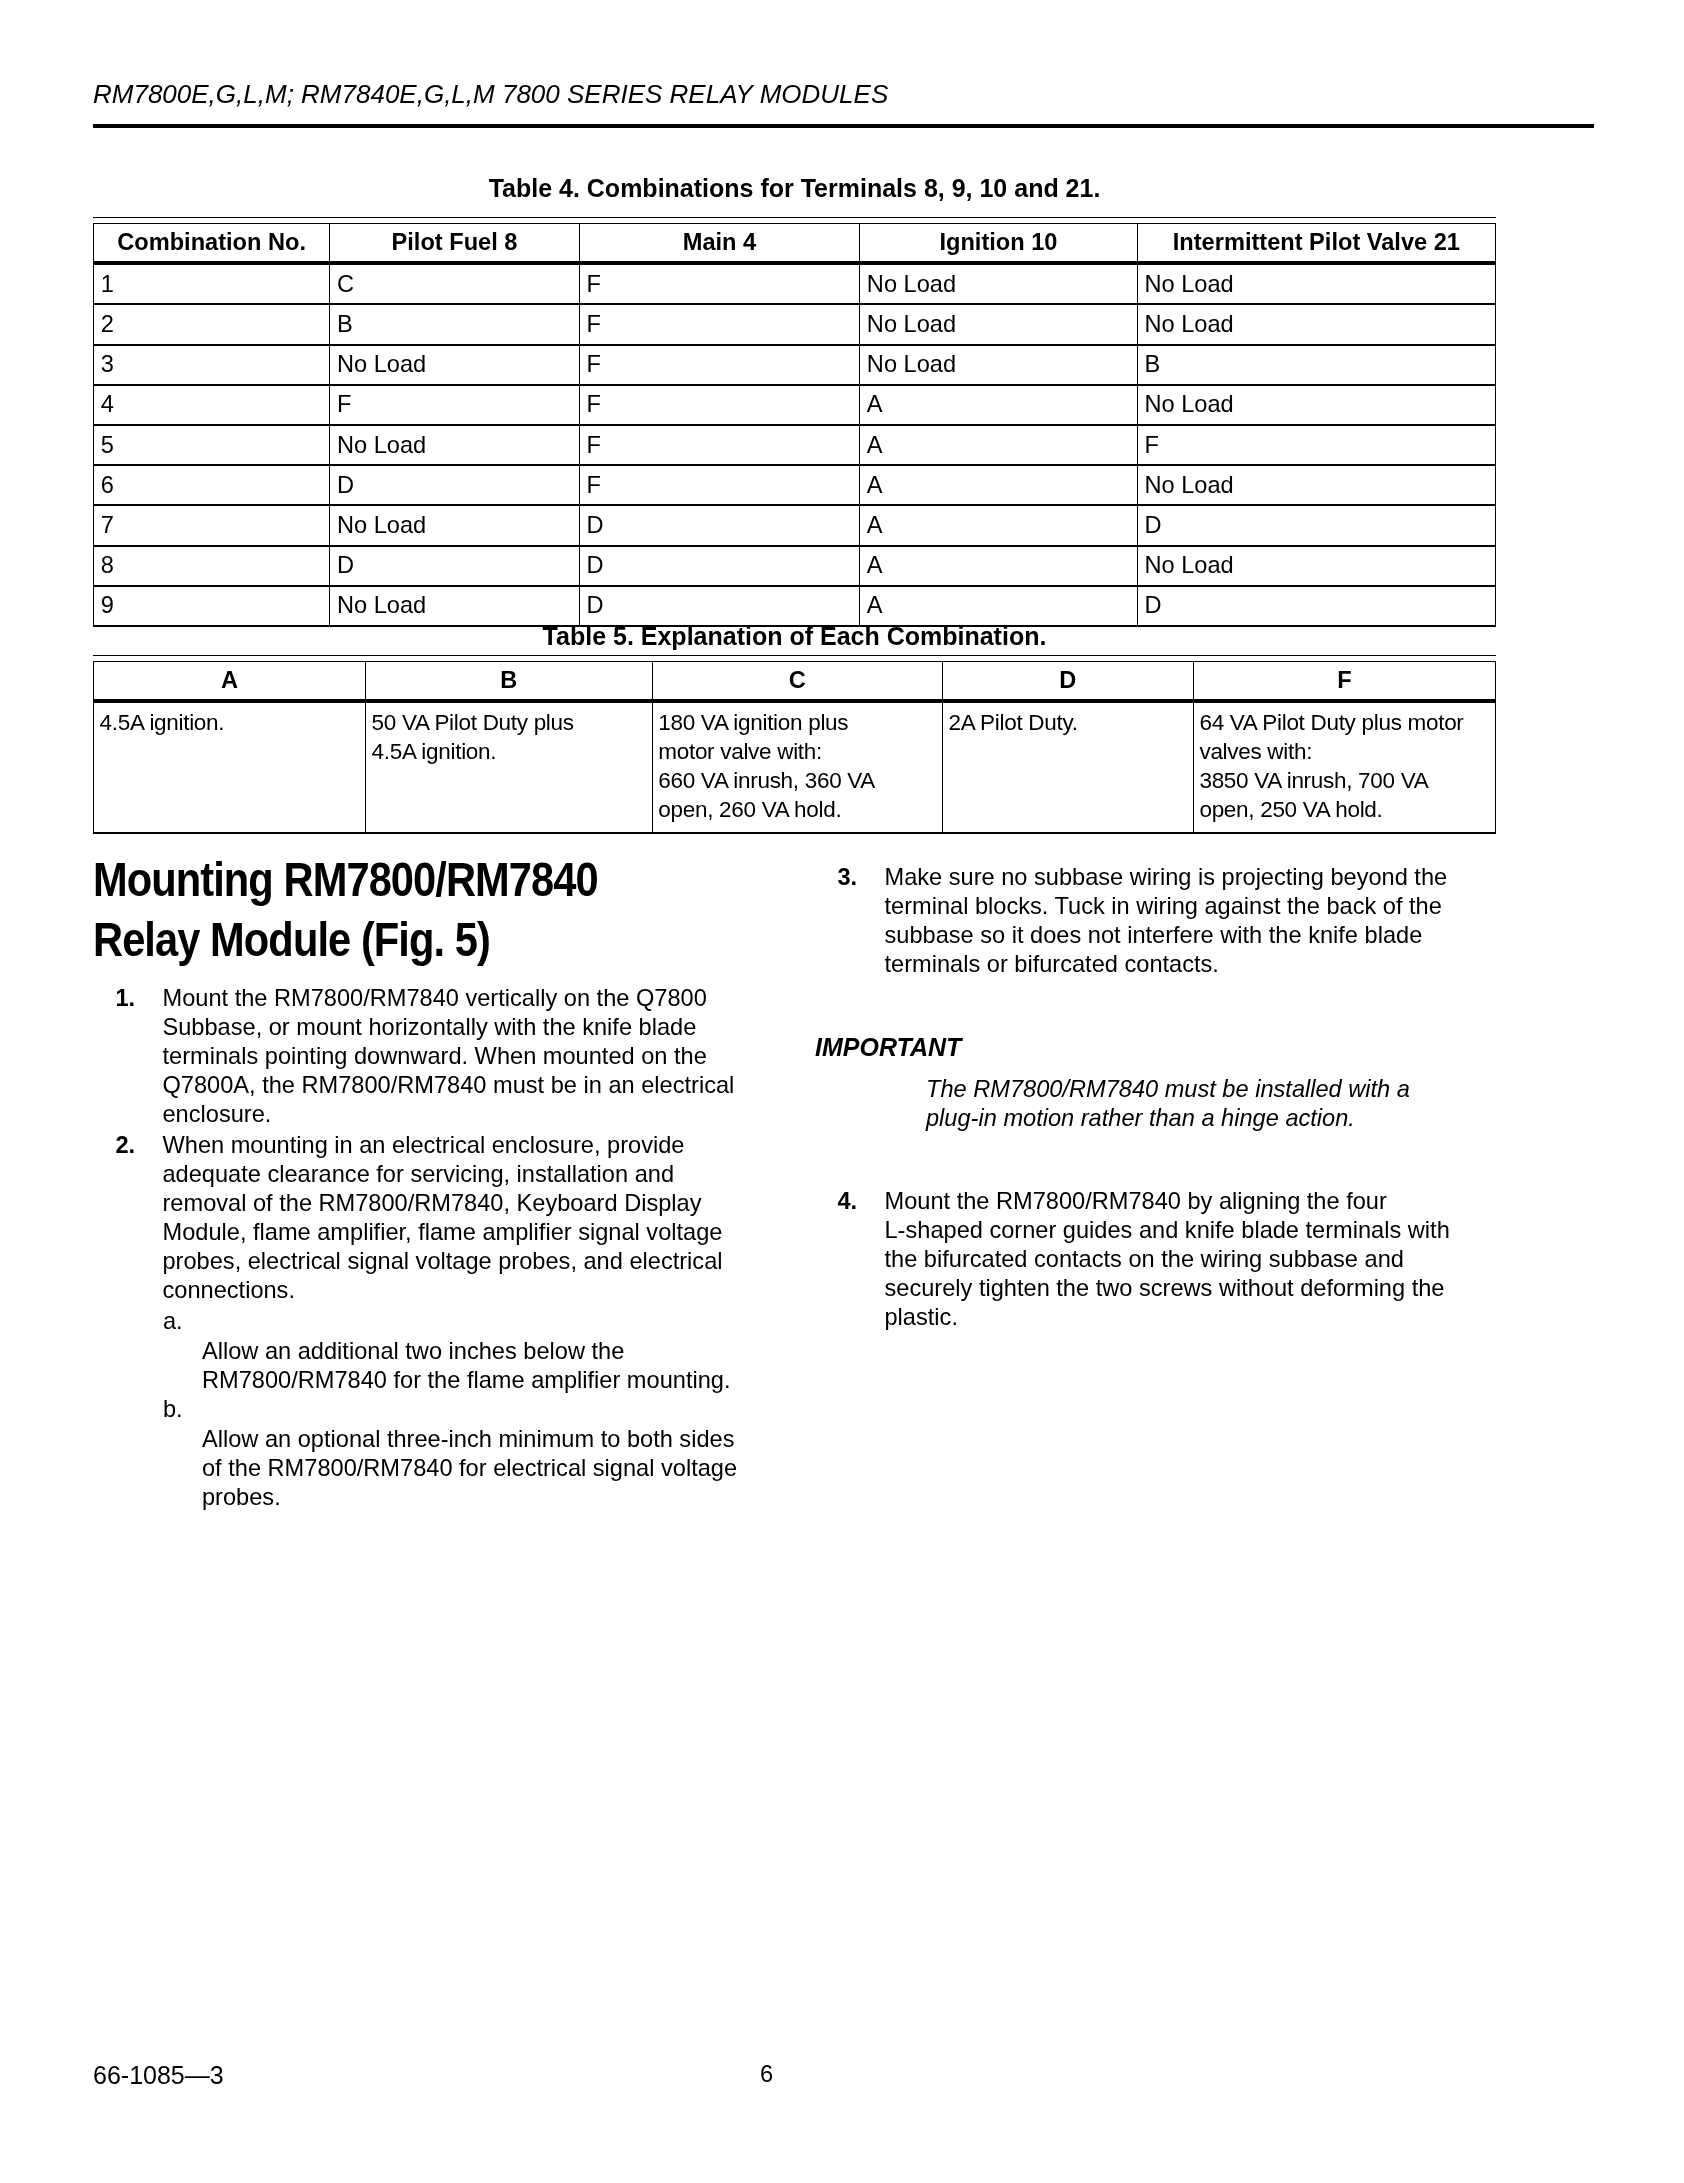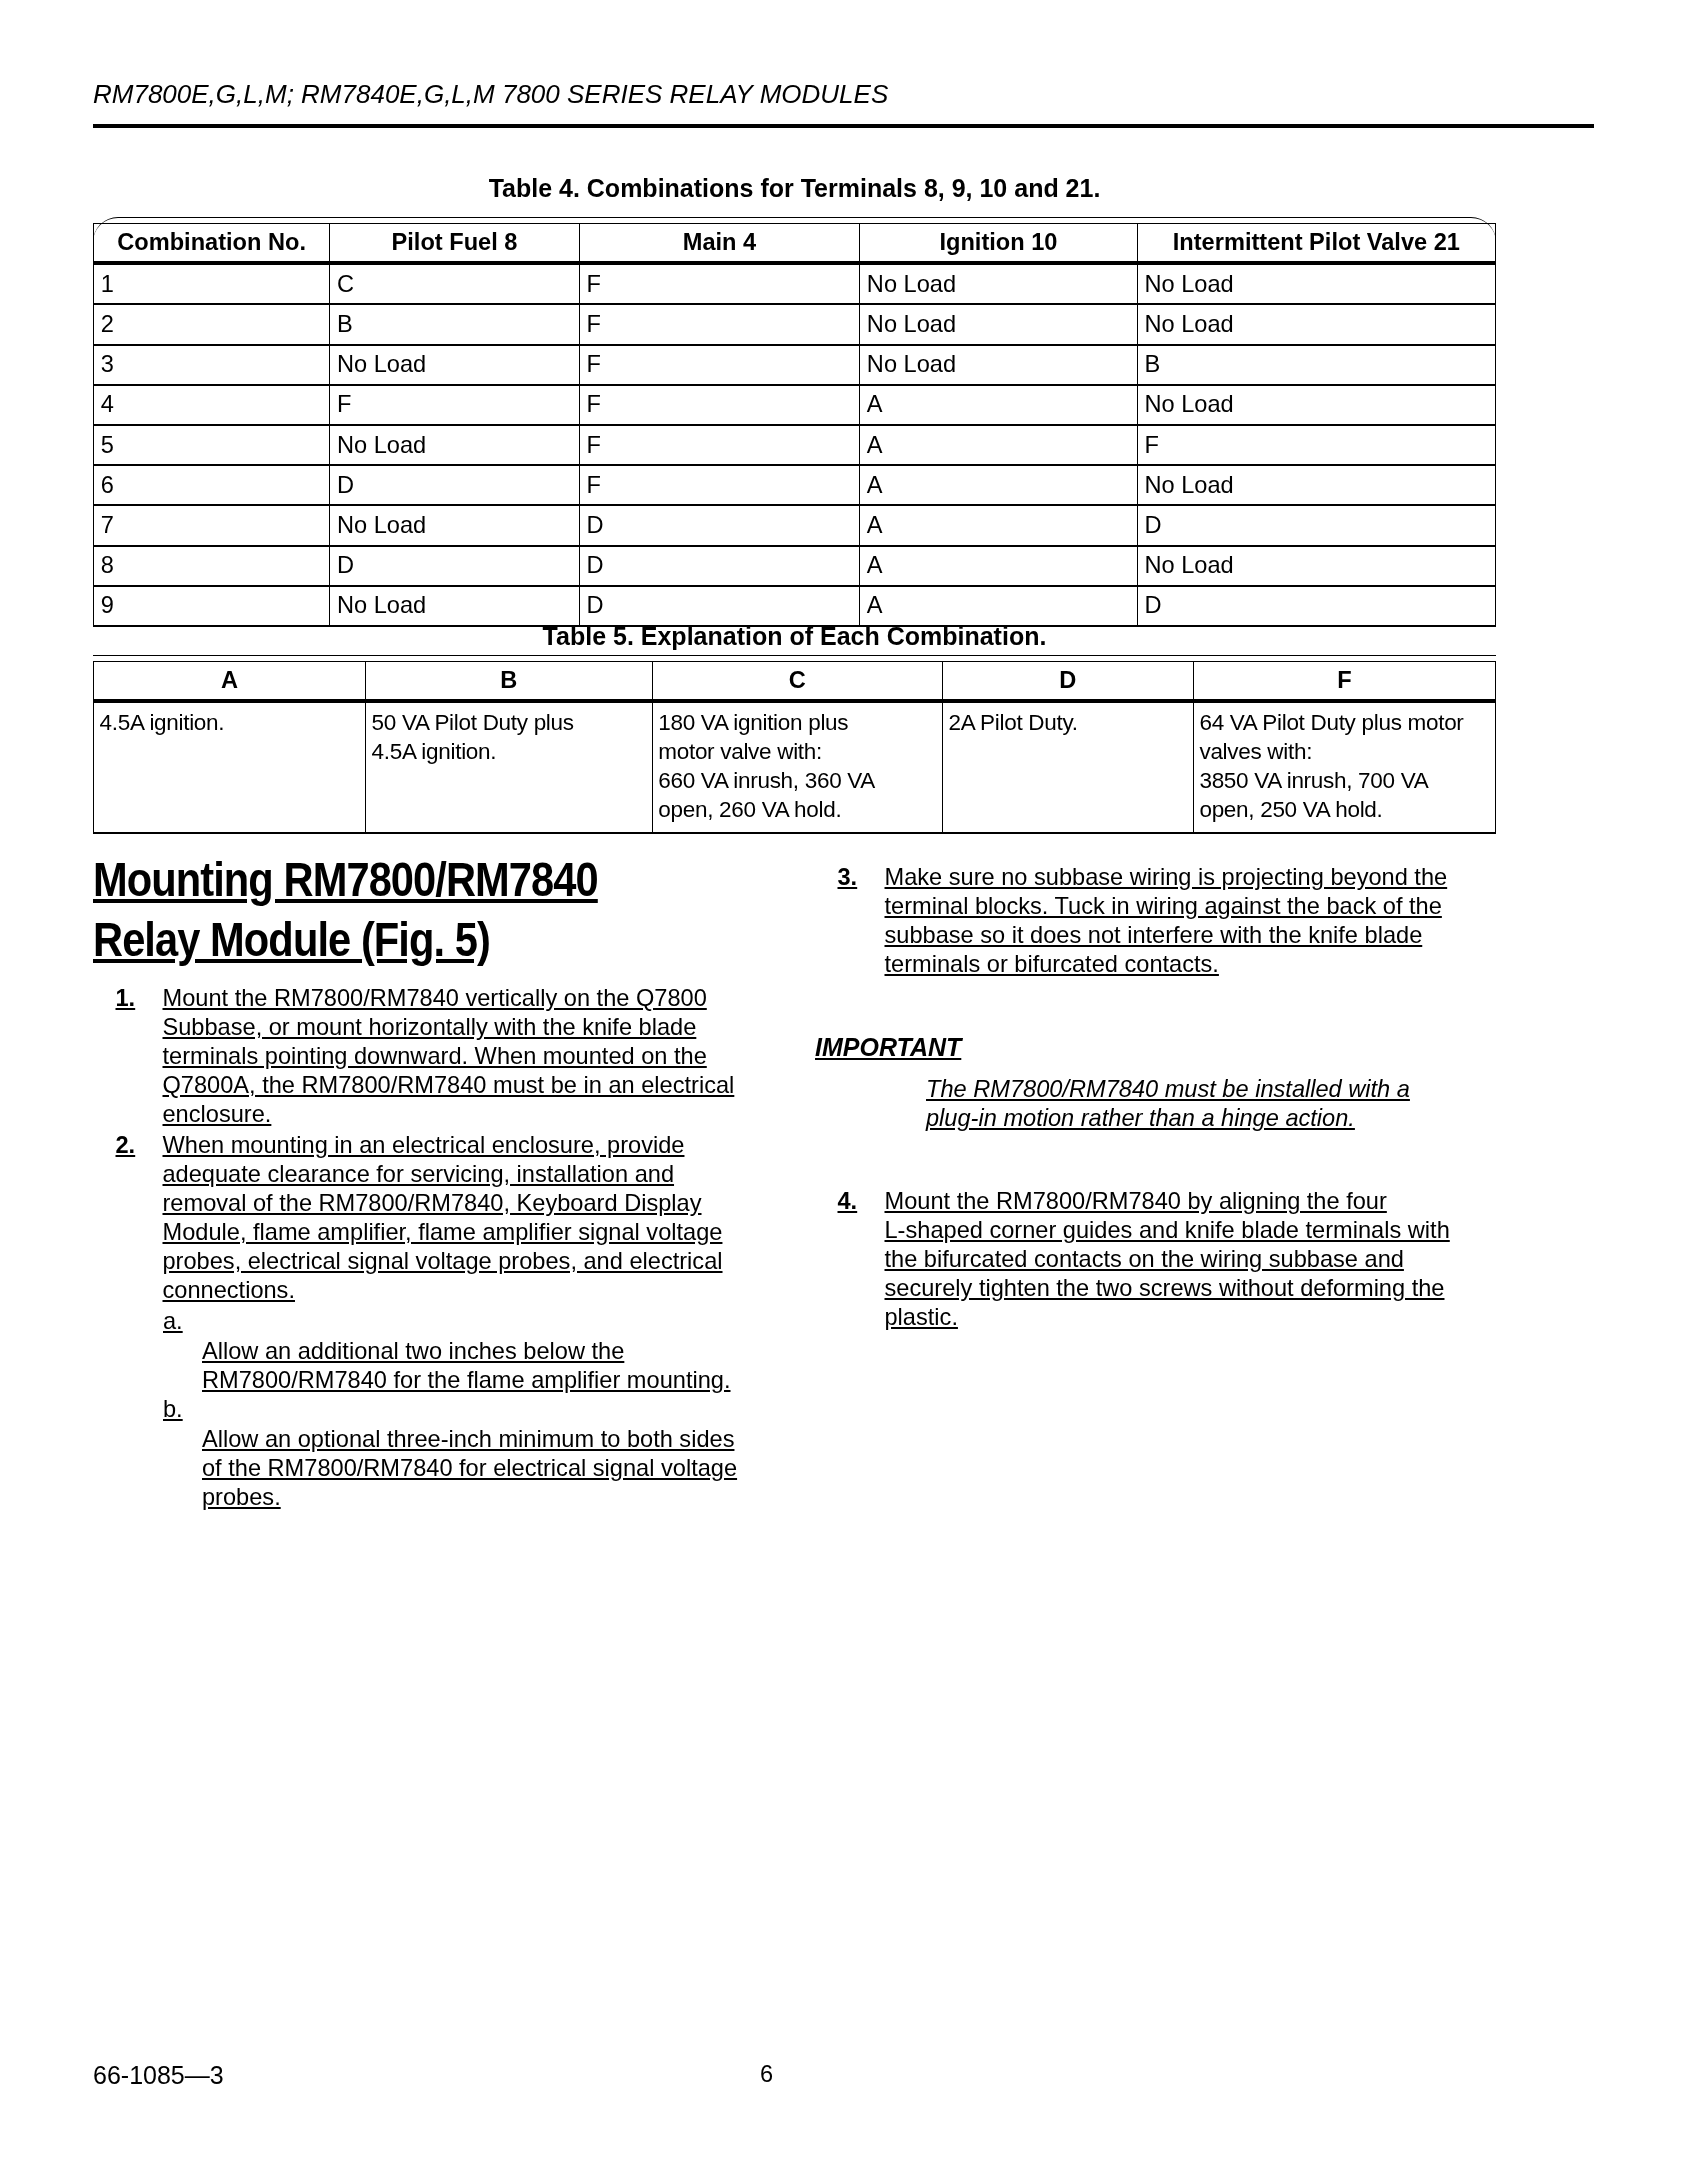--- a/index.html
+++ b/index.html
@@ -28,21 +28,21 @@
     position: absolute; width: 1403px; left: 93px;
     text-align: center; font-weight: bold; font-size: 25px;
   }
   .t4-title { top: 174px; }
   .t5-title { top: 622px; }
 
   .tbl-wrap {
     position: absolute; left: 93px; width: 1403px;
     border-top: 1.7px solid #000; padding-top: 5px;
   }
-  .t4-wrap { top: 217px; border-radius: 25px; }
+  .t4-wrap { top: 217px; }
   .t5-wrap { top: 655px; }
 
   table {
     border-collapse: collapse; width: 100%;
     border: 1.7px solid #000; border-bottom: 2.8px double #000;
     table-layout: fixed;
   }
   th, td { border-left: 1.1px solid #000; }
   th:first-child, td:first-child { border-left: none; }
   th {
@@ -55,21 +55,21 @@
     height: 36px; padding: 1.1px 6.7px;
   }
   .t4 tr td { border-bottom: 2.2px double #000; }
   .t4 tr:last-child td { border-bottom: none; }
   .t5 td {
     vertical-align: top; padding: 4.5px 5.6px 7.9px 5.6px;
     font-size: 22.5px; line-height: 29px; letter-spacing: -0.3px;
     height: auto;
   }
 
-  .col { position: absolute; font-size: 23.6px; line-height: 29px; text-decoration: underline; }
+  .col { position: absolute; font-size: 23.6px; line-height: 29px; }
   .col-left  { left: 93px;  top: 849px; width: 735px; }
   .col-right { left: 815px; top: 863px; width: 786px; }
 
   .section-heading {
     font-weight: bold; font-size: 49px; line-height: 60px;
     letter-spacing: -1.1px;
     transform: scaleX(0.85); transform-origin: left top;
     margin-bottom: 14.6px;
   }
   .num-item { display: flex; margin-bottom: 2.2px; }

